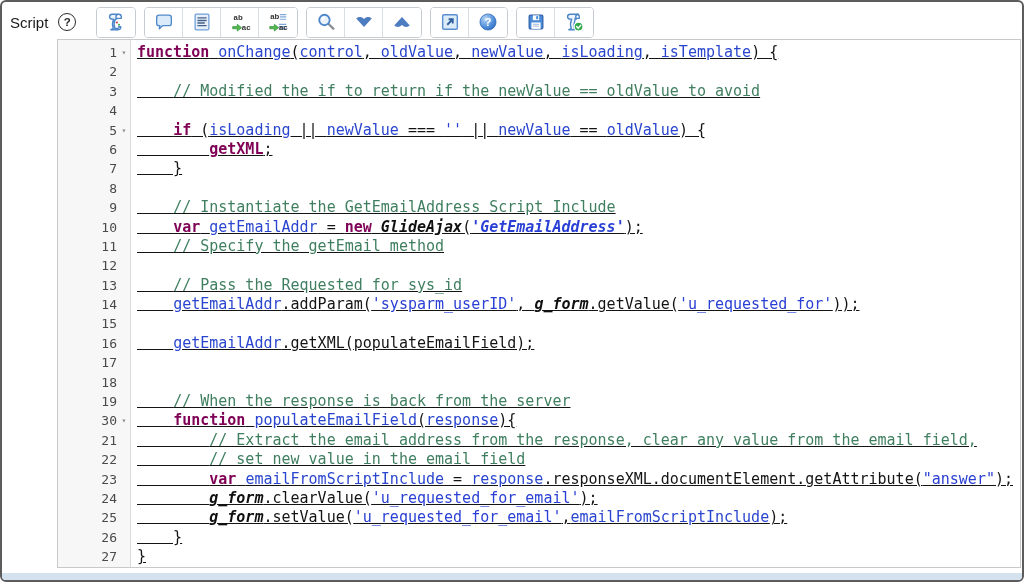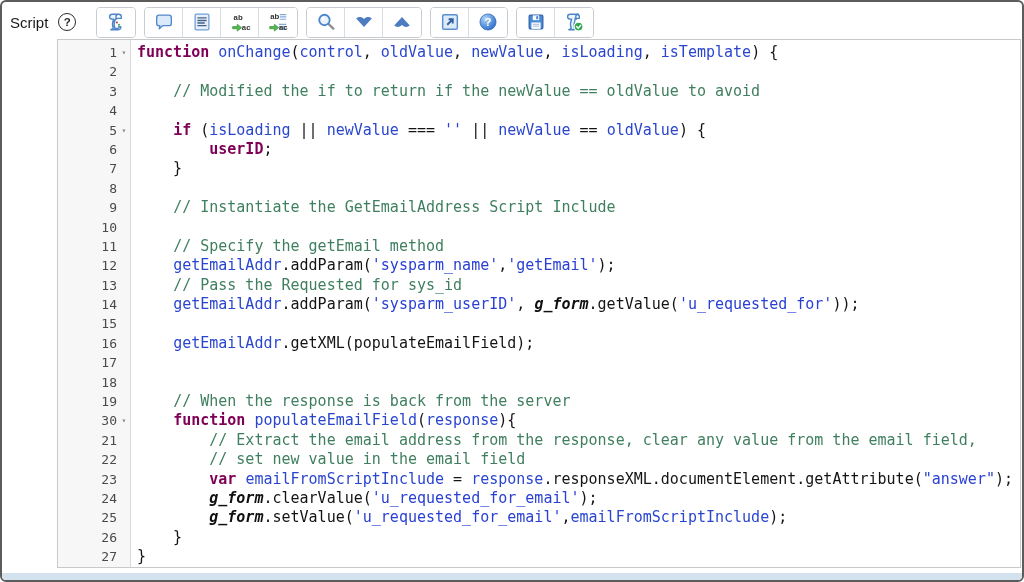--- a/index.html
+++ b/index.html
@@ -42,21 +42,21 @@
     background:#f7f7f7; border-right:1px solid #dadada;
   }
   .code-rows {
     position:absolute; left:0; top:3px; right:0;
     font-family:"DejaVu Sans Mono", monospace; font-size:15px; line-height:19.4px;
   }
   .row { display:flex; height:19.4px; position:relative; }
   .gut { width:73px; flex:0 0 73px; display:flex; justify-content:flex-end; align-items:center; }
   .lnum { font-size:13px; color:#4a4a4a; font-family:"DejaVu Sans Mono", monospace; }
   .fold { width:14px; font-size:8px; color:#8a8a8a; text-align:center; line-height:19.4px; }
-  .codecell { white-space:pre; padding-left:6px; color:var(--plain); }
+  .codecell { white-space:pre; padding-left:6px; color:var(--plain);text-decoration:underline; }
   .tk-kw { color:var(--keyword); font-weight:bold; }
   .tk-vr { color:var(--variable); }
   .tk-st { color:var(--string); }
   .tk-cm { color:var(--comment); }
   .tk-pl { color:var(--plain); }
   .tk-gc { color:var(--classref); font-weight:bold; font-style:italic; }
   .tk-se { color:var(--string); font-weight:bold; font-style:italic; }
   .bottom-strip { position:absolute; left:0; right:0; bottom:0; height:7px; background:var(--strip); }
 </style>
 </head>
@@ -248,21 +248,21 @@
             <span class="lnum">5</span>
             <span class="fold">▾</span>
           </div>
           <span class="codecell"><span class="tk-pl">    </span><span class="tk-kw">if</span><span class="tk-pl"> (</span><span class="tk-vr">isLoading</span><span class="tk-pl"> || </span><span class="tk-vr">newValue</span><span class="tk-pl"> === </span><span class="tk-st">''</span><span class="tk-pl"> || </span><span class="tk-vr">newValue</span><span class="tk-pl"> == </span><span class="tk-vr">oldValue</span><span class="tk-pl">) {</span></span>
         </div>
         <div class="row">
           <div class="gut">
             <span class="lnum">6</span>
             <span class="fold"></span>
           </div>
-          <span class="codecell"><span class="tk-pl">        </span><span class="tk-kw">userID</span><span class="tk-pl">;</span></span>
+          <span class="codecell"><span class="tk-pl">        </span><span class="tk-kw">getXML</span><span class="tk-pl">;</span></span>
         </div>
         <div class="row">
           <div class="gut">
             <span class="lnum">7</span>
             <span class="fold"></span>
           </div>
           <span class="codecell"><span class="tk-pl">    }</span></span>
         </div>
         <div class="row">
           <div class="gut">
@@ -276,34 +276,34 @@
             <span class="lnum">9</span>
             <span class="fold"></span>
           </div>
           <span class="codecell"><span class="tk-pl">    </span><span class="tk-cm">// Instantiate the GetEmailAddress Script Include</span></span>
         </div>
         <div class="row">
           <div class="gut">
             <span class="lnum">10</span>
             <span class="fold"></span>
           </div>
+          <span class="codecell"><span class="tk-pl">    </span><span class="tk-kw">var</span><span class="tk-pl"> </span><span class="tk-vr">getEmailAddr</span><span class="tk-pl"> = </span><span class="tk-kw">new</span><span class="tk-pl"> </span><span class="tk-gc">GlideAjax</span><span class="tk-pl">(</span><span class="tk-se">'GetEmailAddress'</span><span class="tk-pl">);</span></span>
         </div>
         <div class="row">
           <div class="gut">
             <span class="lnum">11</span>
             <span class="fold"></span>
           </div>
           <span class="codecell"><span class="tk-pl">    </span><span class="tk-cm">// Specify the getEmail method</span></span>
         </div>
         <div class="row">
           <div class="gut">
             <span class="lnum">12</span>
             <span class="fold"></span>
           </div>
-          <span class="codecell"><span class="tk-pl">    </span><span class="tk-vr">getEmailAddr</span><span class="tk-pl">.addParam(</span><span class="tk-st">'sysparm_name'</span><span class="tk-pl">,</span><span class="tk-st">'getEmail'</span><span class="tk-pl">);</span></span>
         </div>
         <div class="row">
           <div class="gut">
             <span class="lnum">13</span>
             <span class="fold"></span>
           </div>
           <span class="codecell"><span class="tk-pl">    </span><span class="tk-cm">// Pass the Requested for sys_id</span></span>
         </div>
         <div class="row">
           <div class="gut">

